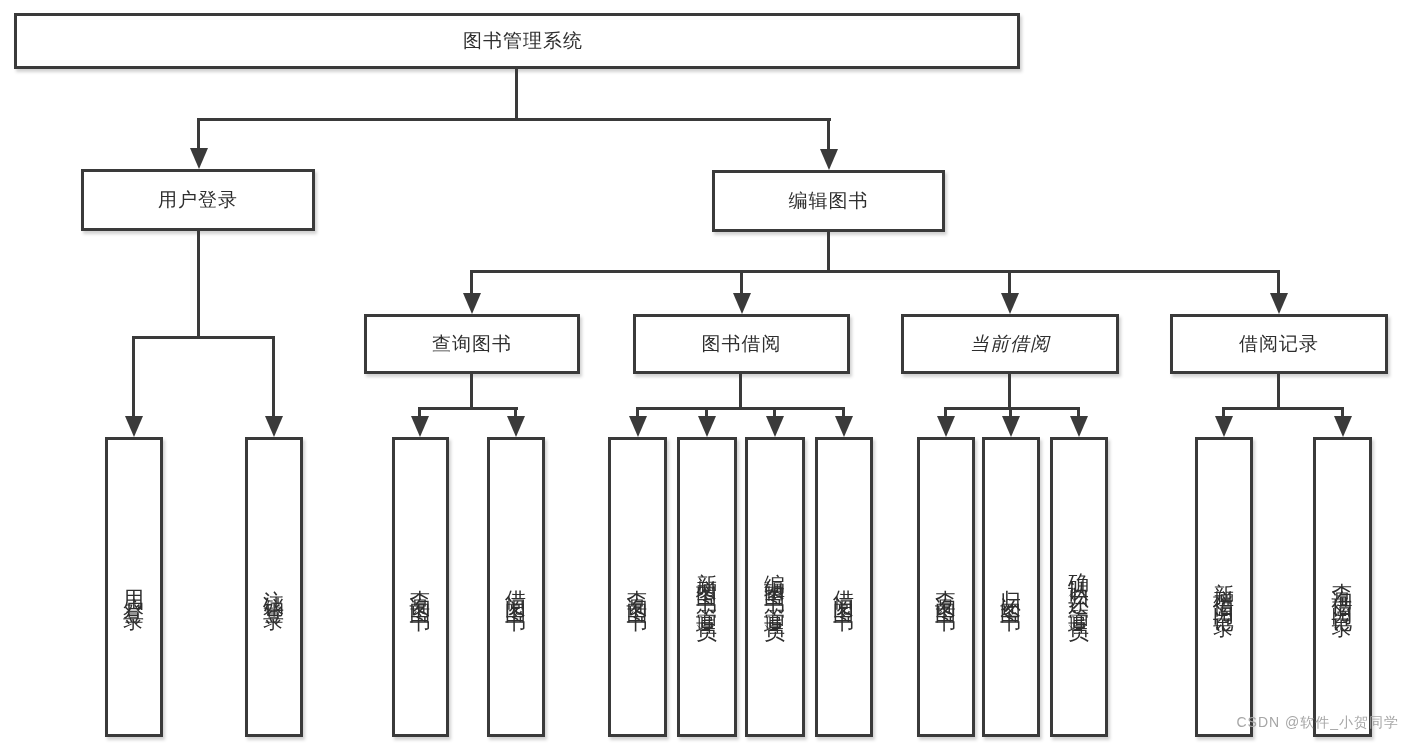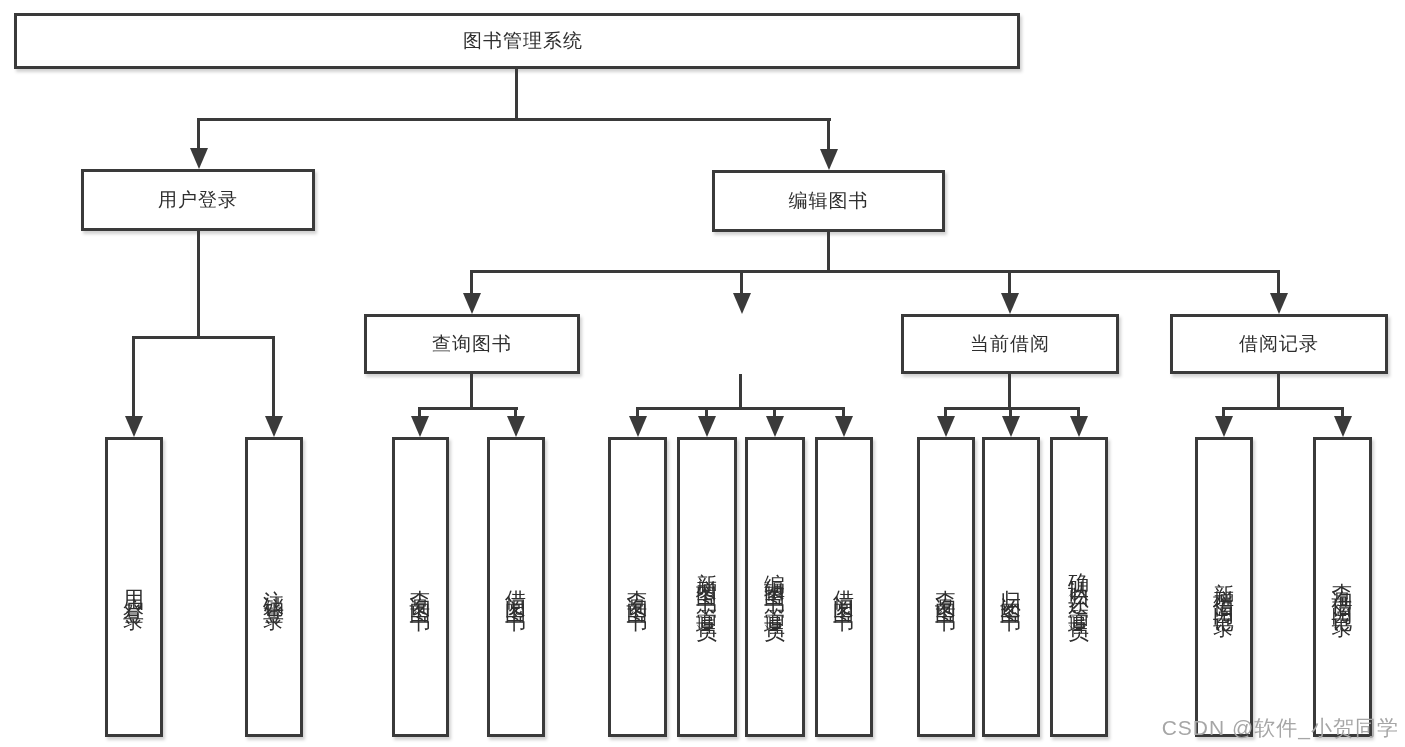--- a/index.html
+++ b/index.html
@@ -48,21 +48,21 @@
   .hline,.vline{position:absolute;background:var(--line);}
   .arrow{
     position:absolute;width:0;height:0;
     border-left:9px solid transparent;
     border-right:9px solid transparent;
     border-top:21px solid var(--line);
   }
   .watermark{
     position:absolute;
     right:6px;top:714px;
-    font-size:21px;
+    font-size:14px;
     color:var(--watermark);
     letter-spacing:1px;
     white-space:nowrap;
   }
 </style>
 </head>
 <body>
 
 <div class="canvas">
 
@@ -90,21 +90,22 @@
   <div class="vline" style="left:470px;top:270px;width:3px;height:26px;"></div>
   <div class="arrow" style="left:463px;top:293px;"></div>
   <div class="vline" style="left:740px;top:270px;width:3px;height:26px;"></div>
   <div class="arrow" style="left:733px;top:293px;"></div>
   <div class="vline" style="left:1008px;top:270px;width:3px;height:26px;"></div>
   <div class="arrow" style="left:1001px;top:293px;"></div>
   <div class="vline" style="left:1277px;top:270px;width:3px;height:26px;"></div>
   <div class="arrow" style="left:1270px;top:293px;"></div>
 
   <div class="node" style="left:364px;top:314px;width:216px;height:60px;">查询图书</div>
-  <div class="node" style="left:901px;top:314px;width:218px;height:60px;">当前借阅</div>
+  <div class="node" style="left:633px;top:314px;width:217px;height:60px;">图书借阅</div>
+  <div class="node" style="left:901px;top:314px;width:218px;height:60px;font-style:italic;">当前借阅</div>
   <div class="node" style="left:1170px;top:314px;width:218px;height:60px;">借阅记录</div>
 
   <div class="vline" style="left:470px;top:374px;width:3px;height:33px;"></div>
   <div class="hline" style="left:418px;top:407px;width:100px;height:3px;"></div>
   <div class="vline" style="left:418px;top:407px;width:3px;height:11px;"></div>
   <div class="arrow" style="left:411px;top:416px;"></div>
   <div class="vline" style="left:514px;top:407px;width:3px;height:11px;"></div>
   <div class="arrow" style="left:507px;top:416px;"></div>
 
   <div class="vline" style="left:739px;top:374px;width:3px;height:33px;"></div>

